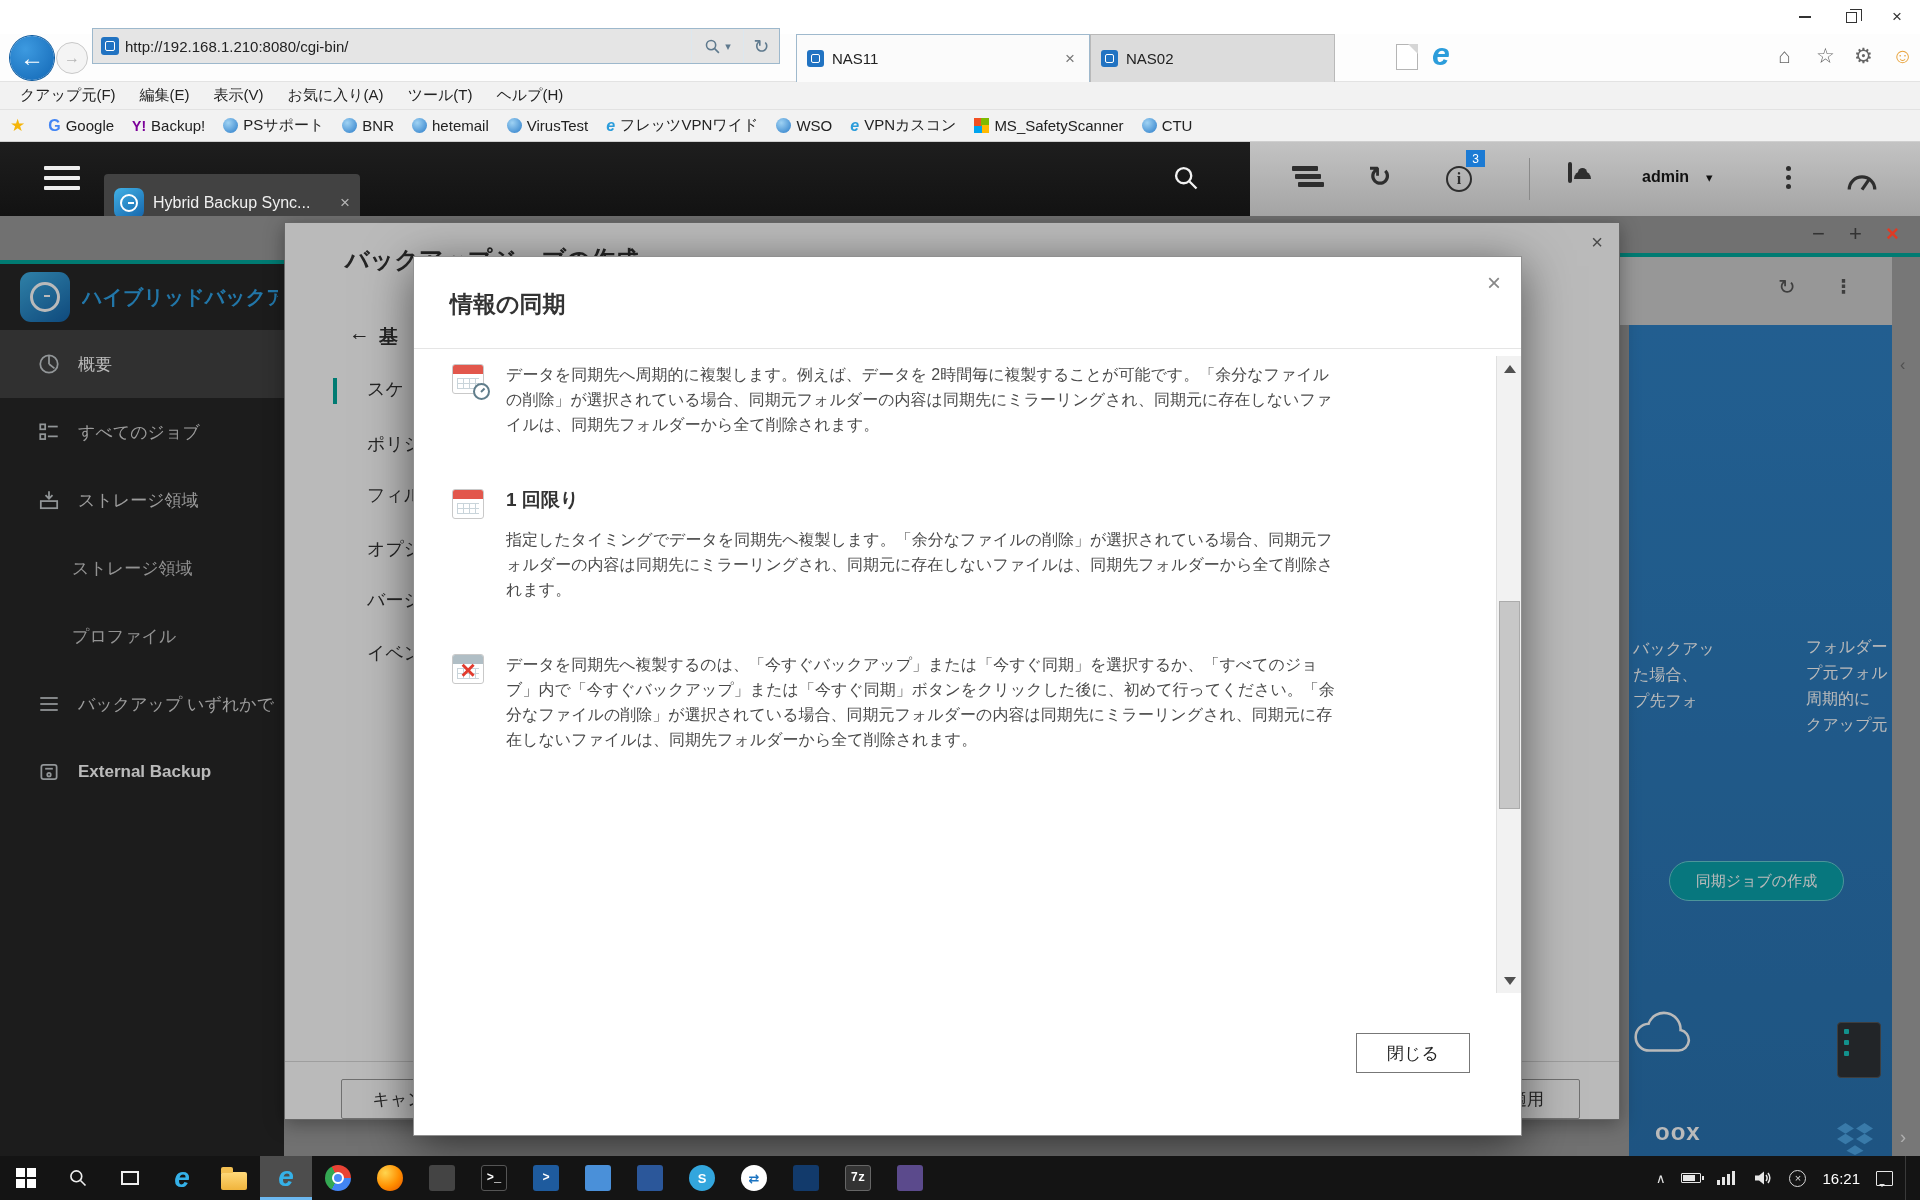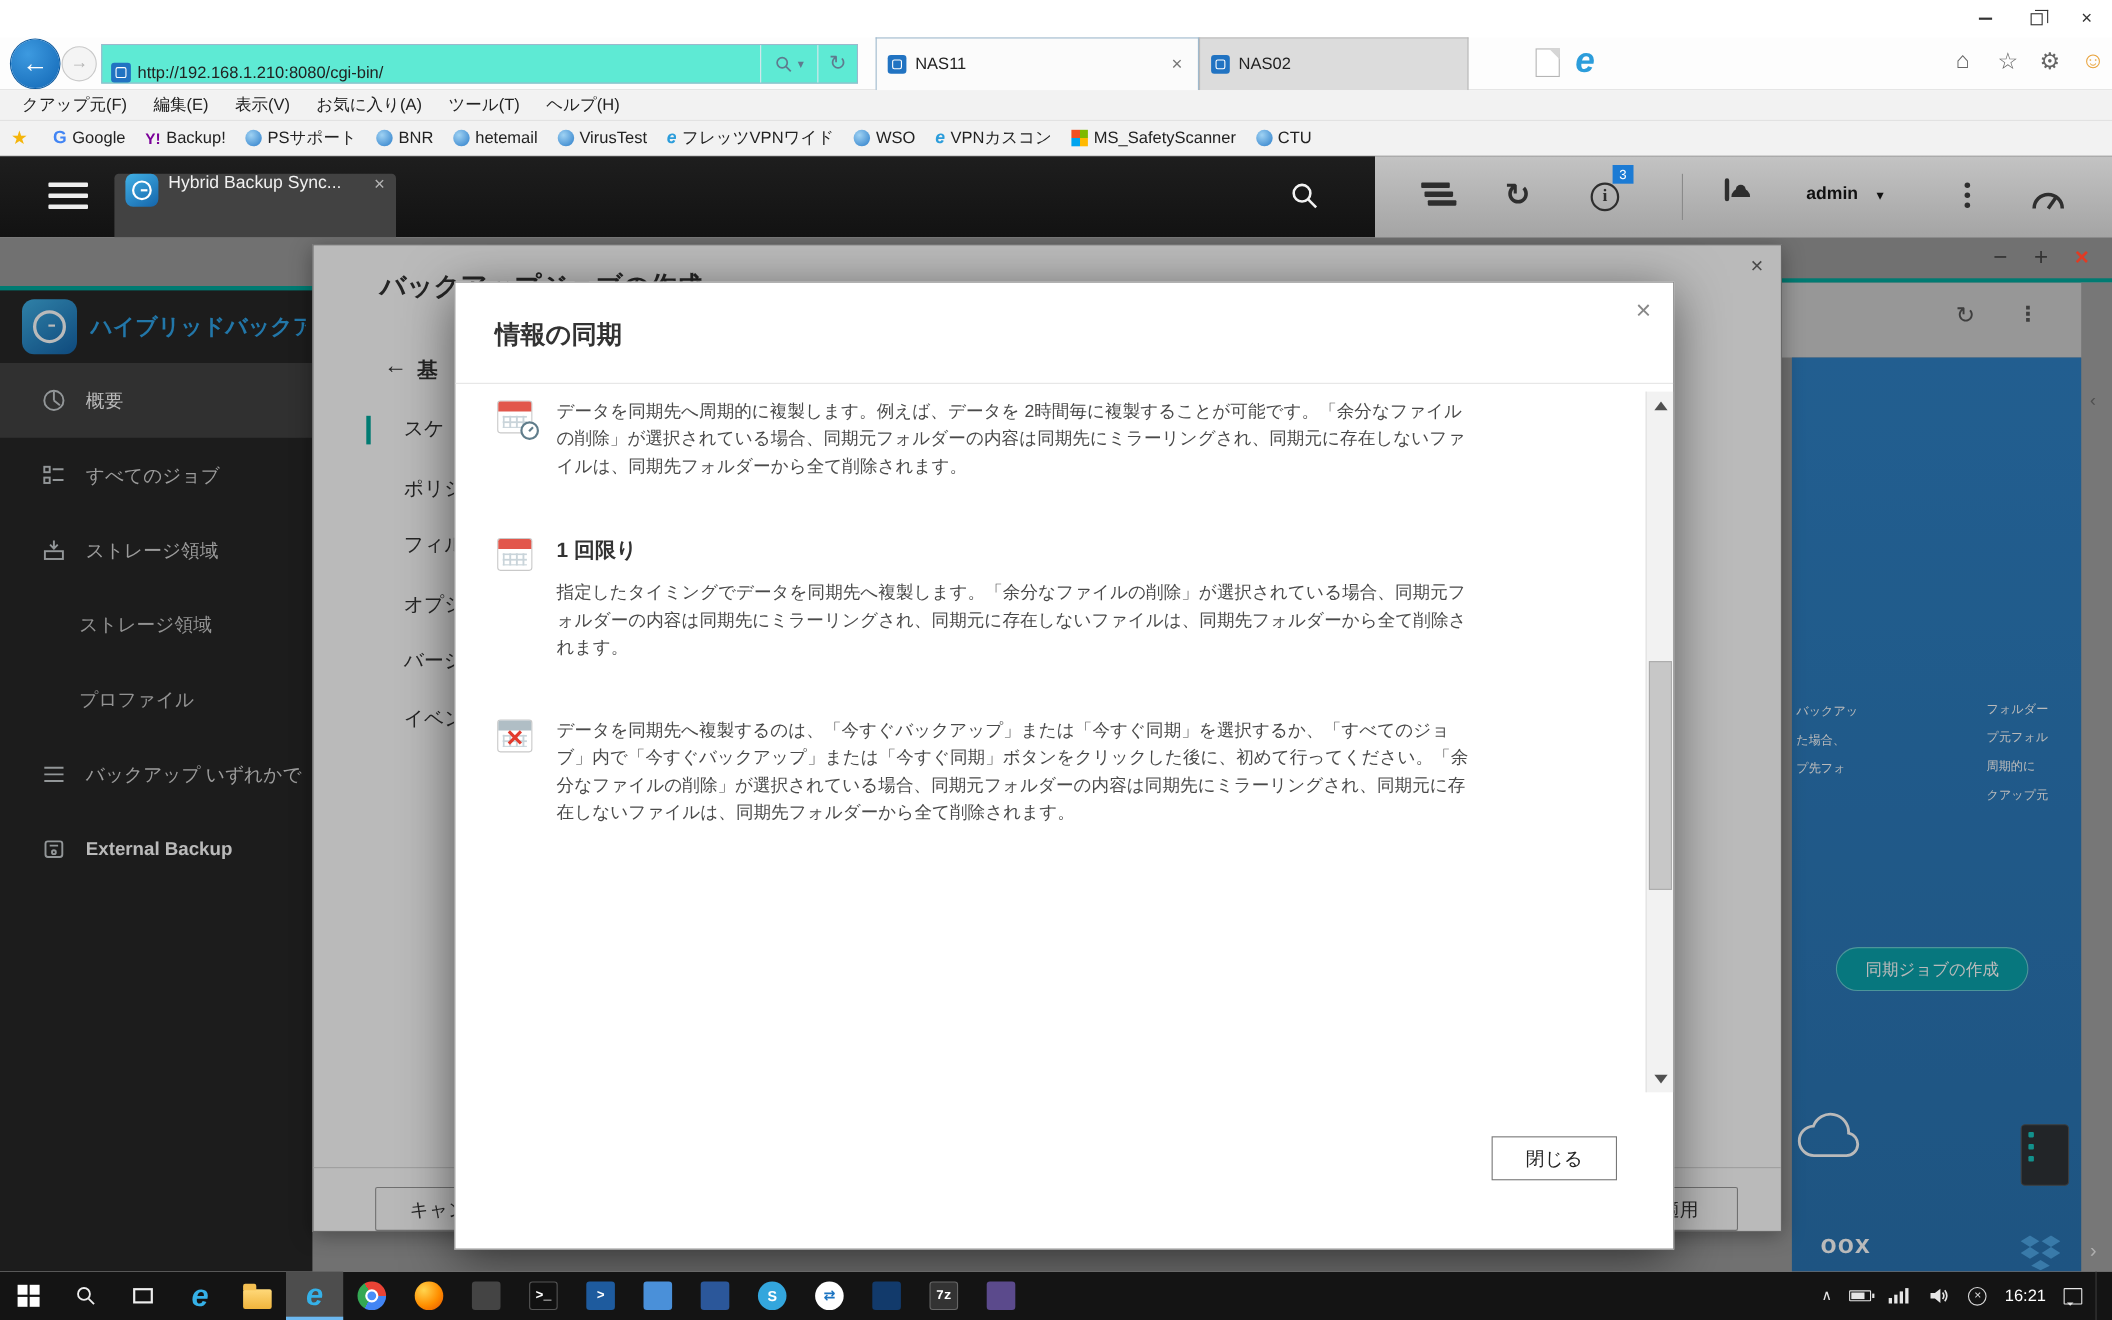--- a/index.html
+++ b/index.html
@@ -11,21 +11,21 @@
   #titlebar{position:absolute;left:0;top:0;width:1920px;height:34px;background:#fff;}
   .win-ctl{position:absolute;top:0;width:46px;height:34px;display:flex;align-items:center;justify-content:center;color:#333;font-size:17px;}
   .glyph-min{width:12px;height:2px;background:#333;}
   .glyph-restore{width:11px;height:11px;border:1.5px solid #333;position:relative;background:#fff;}
   .glyph-restore::before{content:"";position:absolute;top:-4px;left:3px;width:11px;height:11px;border:1.5px solid #333;border-bottom:none;border-left:none;}
 
   
   #navbar{position:absolute;left:0;top:34px;width:1920px;height:48px;background:#fdfdfd;border-bottom:1px solid #e3e3e3;}
   #backbtn{position:absolute;left:10px;top:36px;width:44px;height:44px;border-radius:50%;background:radial-gradient(circle at 35% 30%,#3d9ae0,#1267b5);color:#fff;display:flex;align-items:center;justify-content:center;font-size:24px;z-index:4;box-shadow:0 0 0 1px #0e5a9e;}
   #fwdbtn{position:absolute;left:56px;top:42px;width:32px;height:32px;border-radius:50%;border:1px solid #c9c9c9;color:#b5b5b5;display:flex;align-items:center;justify-content:center;font-size:16px;background:#f4f4f4;}
-  #addrbar{position:absolute;left:92px;top:40px;width:688px;height:36px;background:#5eead4;border:1px solid #9db8cc;display:flex;align-items:flex-end;}
+  #addrbar{position:absolute;left:92px;top:28px;width:688px;height:36px;background:#e5e5e5;border:1px solid #9db8cc;display:flex;align-items:center;}
   .page-favicon{width:18px;height:18px;background:#2173c2;border-radius:3px;margin:0 6px 0 8px;position:relative;flex:0 0 auto;}
   .page-favicon::after{content:"";position:absolute;inset:4px;border:1.5px solid #fff;border-radius:2px;}
   #addrbar .url{flex:1;font-size:15px;color:#222;white-space:nowrap;overflow:hidden;}
   .addr-btn{height:34px;display:flex;align-items:center;justify-content:center;border-left:1px solid #dde7ee;color:#5f7a8e;}
   svg.mg{display:block;}
   
   .tab{position:absolute;top:34px;height:48px;display:flex;align-items:center;padding:0 10px;font-size:15px;color:#222;}
   .tab .favicon{width:17px;height:17px;background:#2173c2;border-radius:3px;margin-right:8px;position:relative;}
   .tab .favicon::after{content:"";position:absolute;inset:4px;border:1.5px solid #fff;border-radius:2px;}
   .tab-label{flex:1;white-space:nowrap;overflow:hidden;}
@@ -48,21 +48,21 @@
   .fi-g{color:#4285f4;font-weight:bold;font-size:16px;}
   .fi-y{color:#7b0099;font-weight:bold;font-size:14px;}
   .fi-win{width:15px;height:15px;background:conic-gradient(#7fba00 0 25%,#ffb900 0 50%,#00a4ef 0 75%,#f25022 0);}
   .fi-star{color:#f5b50a;font-size:17px;}
 
   
   #qtsheader{position:absolute;left:0;top:142px;width:1920px;height:74px;background:linear-gradient(#1e1e1e,#121212);}
   #qtsgray{position:absolute;left:1250px;top:0;width:670px;height:74px;background:linear-gradient(#c3c3c3,#a4a4a4);}
   #hamburger{position:absolute;left:44px;top:24px;width:36px;height:26px;}
   #hamburger i{display:block;width:36px;height:4px;background:#eee;margin-bottom:6px;border-radius:1px;}
-  #apptab{position:absolute;left:104px;top:16px;width:256px;height:58px;background:#424242;border-radius:4px 4px 0 0;display:flex;padding:0 10px;}
+  #apptab{position:absolute;left:104px;top:32px;width:256px;height:58px;background:#424242;border-radius:4px 4px 0 0;display:flex;align-items:center;padding:0 10px;}
   #apptab .lbl{color:#f0f0f0;font-size:16px;flex:1;margin-left:9px;white-space:nowrap;overflow:hidden;}
   #apptab .x{color:#b5b5b5;font-size:17px;padding-left:6px;}
   .hbsicon{width:30px;height:30px;border-radius:7px;background:linear-gradient(145deg,#41b1e6,#1565ab);display:inline-block;position:relative;flex:0 0 auto;}
   .hbsicon .ring{position:absolute;inset:6px;border:2.5px solid #fff;border-radius:50%;}
   .hbsicon .ring::after{content:"";position:absolute;left:45%;top:42%;width:6px;height:2px;background:#fff;}
   .hbsicon.big{width:50px;height:50px;border-radius:11px;}
   .hbsicon.big .ring{inset:10px;border-width:3px;}
   #qts-search{position:absolute;left:1172px;top:22px;color:#f2f2f2;}
   .qts-ico{position:absolute;top:22px;color:#2e2e2e;}
   .stack i{display:block;width:26px;height:5px;background:#2e2e2e;margin-bottom:3px;border-radius:1px;}
@@ -82,21 +82,21 @@
   #workspace{position:absolute;left:0;top:216px;width:1920px;height:940px;background:#9b9b9b;overflow:hidden;}
   #dim{position:absolute;inset:0;background:rgba(0,0,0,0.27);z-index:5;}
 
   
   #teal-line{position:absolute;left:1571px;top:37px;width:349px;height:4px;background:#00a99d;z-index:1;}
   #rp-graystrip{position:absolute;left:1571px;top:41px;width:349px;height:68px;background:#cfcfcf;z-index:1;}
   #rp-graystrip .ico{position:absolute;top:18px;color:#555;}
   #edge-strip{position:absolute;left:1892px;top:41px;width:28px;height:899px;background:#a3a3a3;z-index:1;color:#6e6e6e;}
   
   #bluepanel{position:absolute;left:1629px;top:109px;width:263px;height:831px;background:linear-gradient(#2f82c6,#2a74b2);z-index:2;overflow:hidden;color:#fff;}
-  .bp-line{position:absolute;font-size:11px;color:#fff;white-space:nowrap;text-align:right;}
+  .bp-line{position:absolute;font-size:16px;color:#fff;white-space:nowrap;text-align:right;}
   #bp-btn{position:absolute;left:40px;top:536px;width:175px;height:40px;border-radius:20px;background:#0aa3ad;border:1px solid #69cdd4;color:#fff;font-size:15px;display:flex;align-items:center;justify-content:center;}
   #nasdev{position:absolute;left:208px;top:697px;width:44px;height:56px;background:#2f3337;border-radius:4px;border:1px solid #555;}
   #nasdev i{display:block;width:5px;height:5px;background:#19c7c0;border-radius:1px;margin:6px 0 0 6px;}
   #bp-brand{position:absolute;left:26px;top:793px;font-size:24px;font-weight:bold;color:#fff;letter-spacing:1px;}
 
   
   #sidebar{position:absolute;left:0;top:44px;width:284px;height:896px;background:#272727;border-top:4px solid #00a99d;z-index:2;}
   #side-head{height:66px;display:flex;align-items:center;padding-left:20px;}
   #side-title{margin-left:12px;color:#2fa3e8;font-size:20px;font-weight:bold;white-space:nowrap;overflow:hidden;width:196px;}
   .side-item{height:68px;display:flex;align-items:center;color:#d6d6d6;font-size:17px;}

